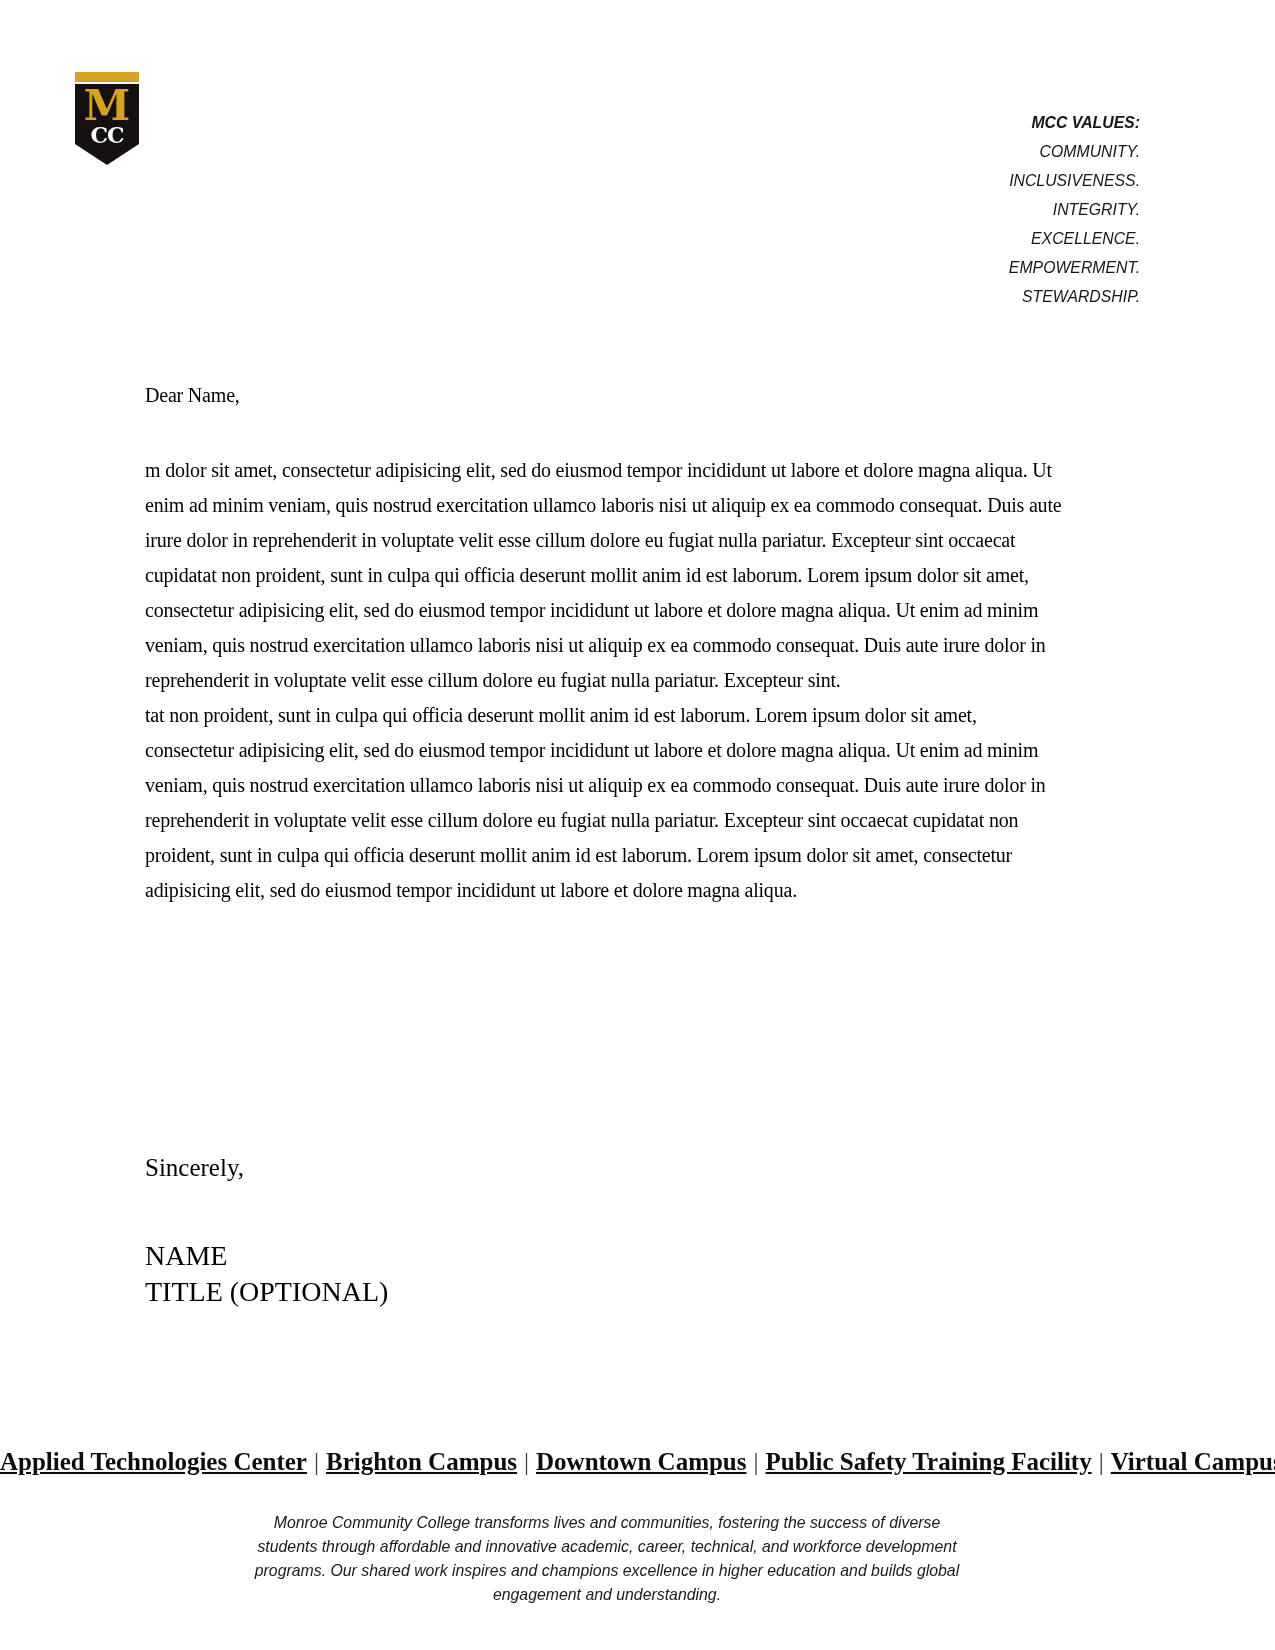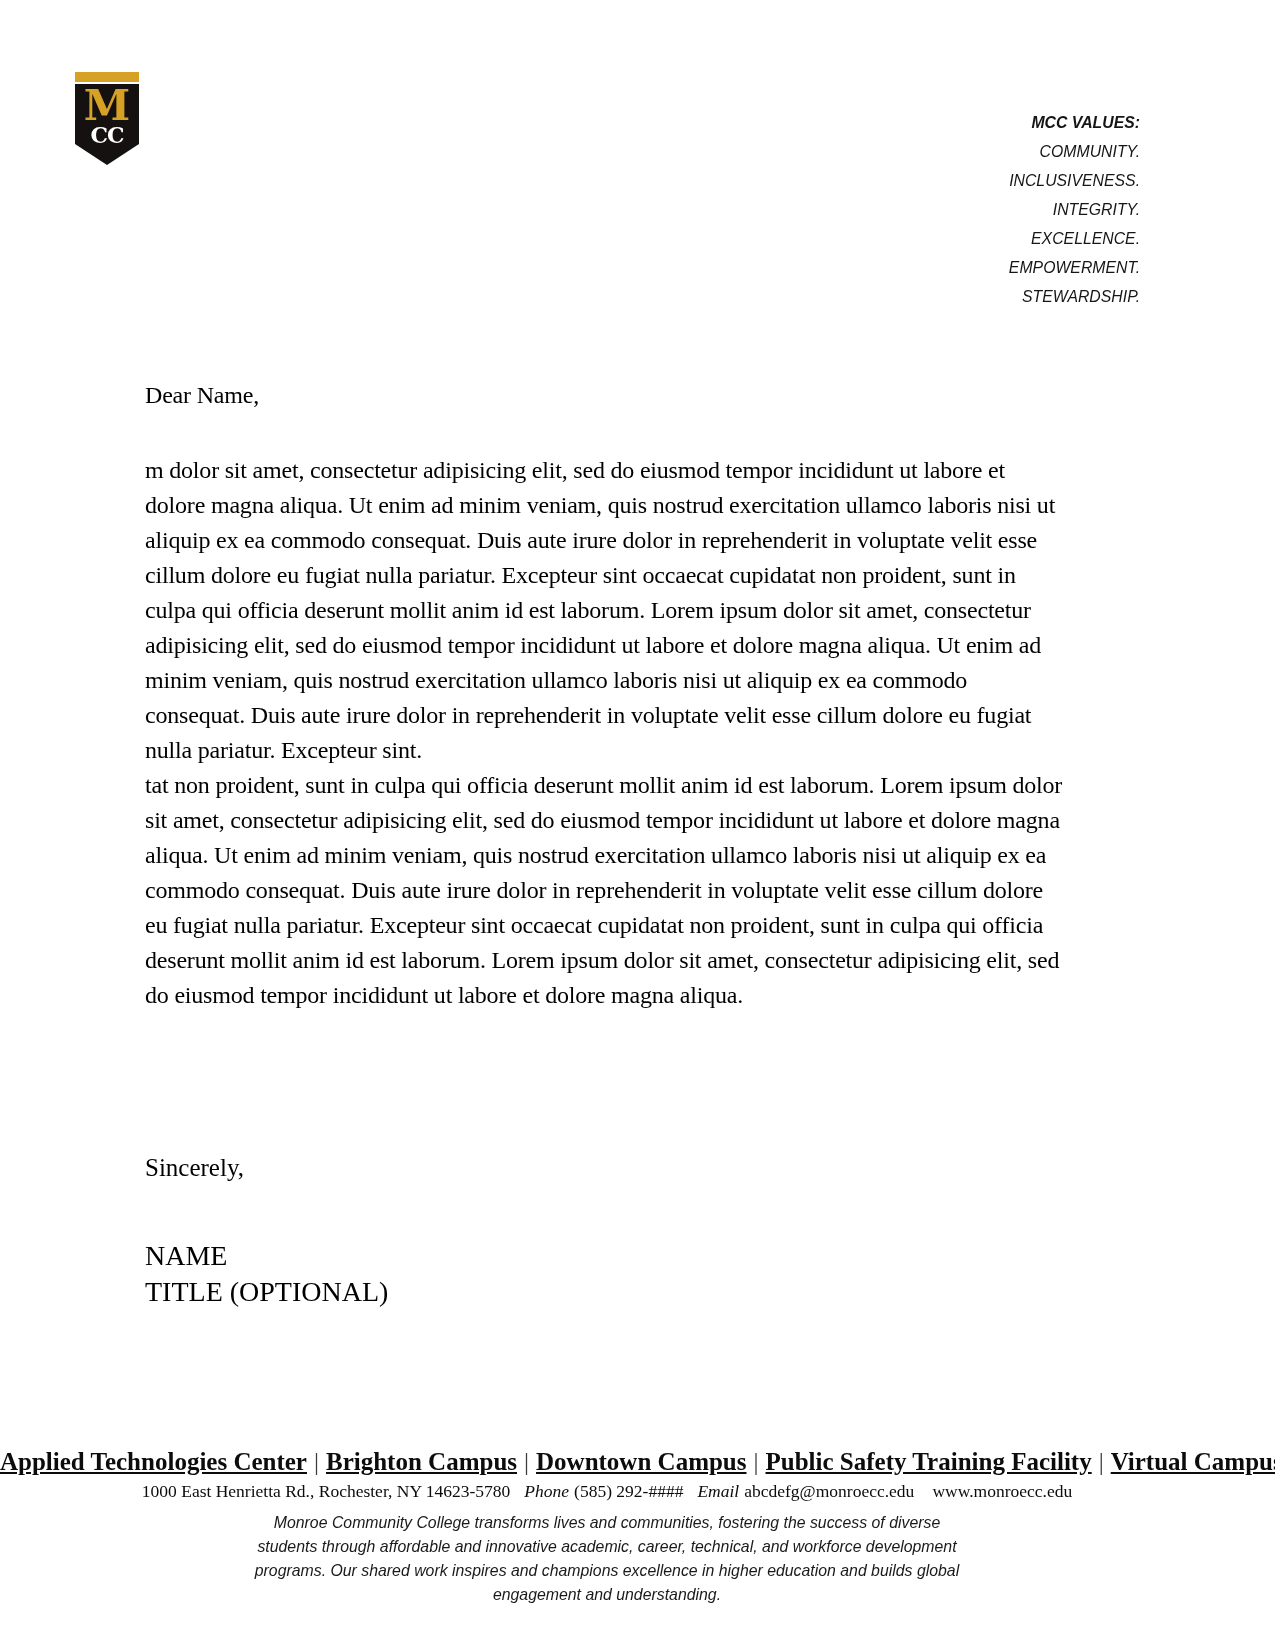--- a/index.html
+++ b/index.html
@@ -47,21 +47,21 @@
     position:absolute; top:108px; right:135px; text-align:right;
     font-family:"Liberation Sans", sans-serif; font-style:italic;
     font-size:17px; line-height:29px; color:#161616;
     transform:scaleX(0.93); transform-origin:right top;
   }
   .values-heading { font-weight:bold; }
 
   
   .letter-body {
     position:absolute; left:145px; top:378px; width:924px;
-    font-size:24px; line-height:35px; color:#000; letter-spacing:-0.2px;
+    font-size:20px; line-height:35px; color:#000; letter-spacing:-0.2px;
   }
   .letter-paragraph-1 { margin-top:40px; }
   .letter-paragraph-2 { }
   .closing { position:absolute; left:145px; top:1126px; font-size:25px;margin-top:28px; }
   .signature { position:absolute; left:145px; top:1238px; font-size:28px; line-height:36px; }
 
   
   .footer-campuses {
     position:absolute; left:0; top:1448px; width:1214px; text-align:center;
     font-size:25px; font-weight:bold; color:#0c0c0c; white-space:nowrap;text-decoration:underline;
@@ -116,19 +116,16 @@
 
   <div class="signature">
     <div>NAME</div>
     <div>TITLE (OPTIONAL)</div>
   </div>
 
   <div class="footer-campuses">
     <span>Applied Technologies Center</span><span class="campus-sep">|</span><span>Brighton Campus</span><span class="campus-sep">|</span><span>Downtown Campus</span><span class="campus-sep">|</span><span>Public Safety Training Facility</span><span class="campus-sep">|</span><span>Virtual Campus</span>
   </div>
 
-  <div class="footer-address">
-    <span>1000 East Henrietta Rd., Rochester, NY 14623-5780</span><span class="addr-label">Phone</span><span class="addr-val">(585) 292-####</span><span class="addr-label">Email</span><span class="addr-val">abcdefg@monroecc.edu</span><span class="addr-site">www.monroecc.edu</span>
-  </div>
 
   <div class="footer-mission">Monroe Community College transforms lives and communities, fostering the success of diverse students through affordable and innovative academic, career, technical, and workforce development programs. Our shared work inspires and champions excellence in higher education and builds global engagement and understanding.</div>
 
 </div>
 
 </body></html>

